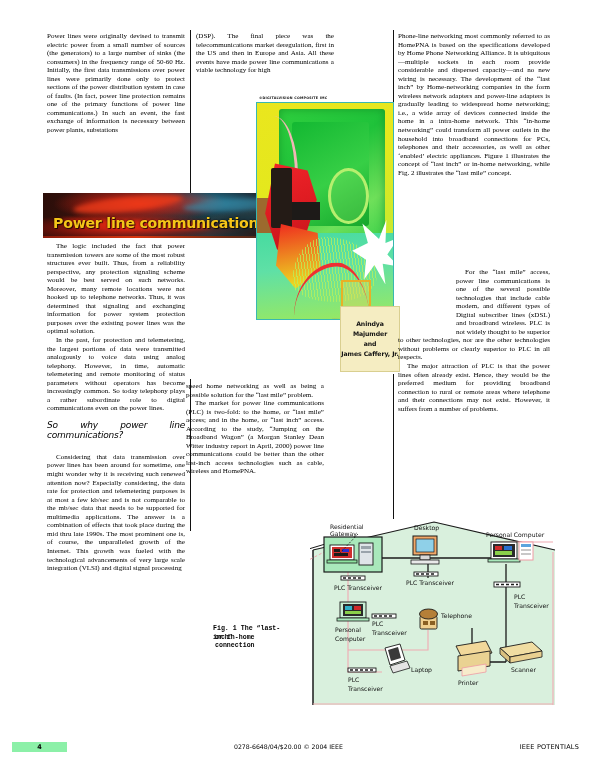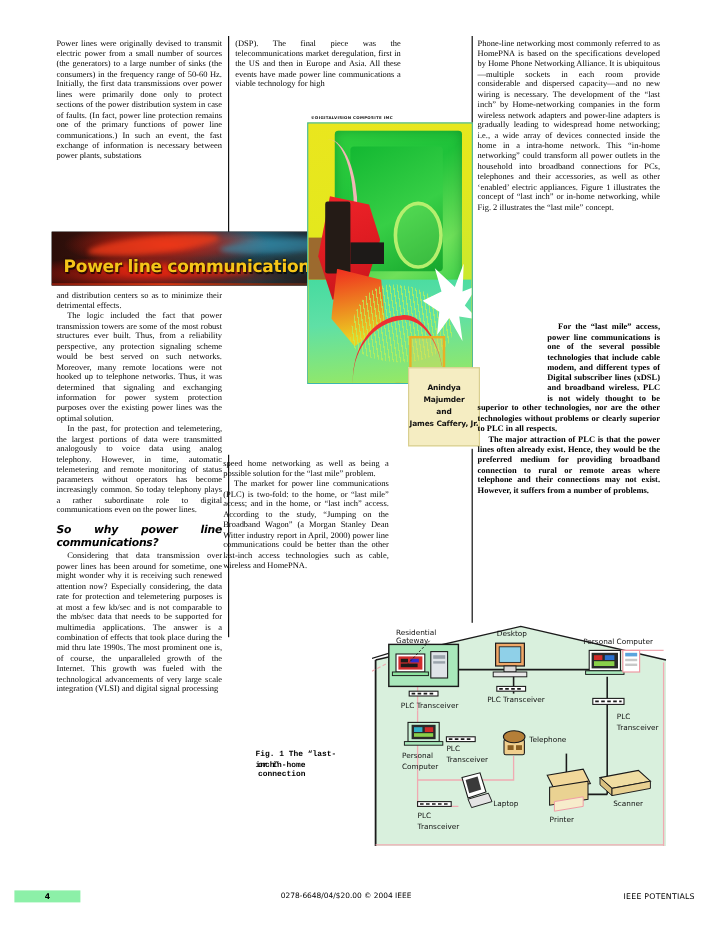--- a/index.html
+++ b/index.html
@@ -35,37 +35,37 @@
   }
   .col p { margin: 0; }
   .col p.ind { text-indent: 9px; }
 
   #col1 { left: 47px;  top: 32px;  width: 138px; }
   #col2 { left: 196px; top: 32px;  width: 138px; }
   #col3 { left: 398px; top: 32px;  width: 152px; }
 
   #col1b { left: 47px;  top: 242px; width: 138px; }
   #col2b { left: 186px; top: 382px; width: 138px; }
-  #col3b { left: 398px; top: 268px; width: 152px; font-weight: bold; }
+  #col3b { left: 398px; top: 268px; width: 152px; }
 
   
   .wrapbox-r {
     float: left;
     width: 58px;
     height: 62px;
     shape-outside: margin-box;
   }
 
   .sub-head {
     font-family: "DejaVu Sans", sans-serif;
     font-style: italic;
-    font-weight: bold;
+    font-weight: normal;
     font-size: 9px;
     line-height: 10.5px;
-    margin: 7px 0 1px 0;
+    margin: 7px 0 12px 0;
     letter-spacing: -0.2px;
   }
 
   
   #banner {
     position: absolute;
     left: 43px; top: 193px;
     width: 268px; height: 45px;
     overflow: hidden;
     background: #0e1416;
@@ -313,21 +313,20 @@
     <div class="streak" style="left:18px; top:26px; width:150px; height:10px; background:rgba(235,40,15,.85); transform:rotate(2deg);"></div>
     <div class="streak" style="left:140px; top:6px; width:110px; height:12px; background:rgba(55,140,170,.75); transform:rotate(-3deg);"></div>
     <div class="streak" style="left:175px; top:20px; width:95px; height:16px; background:rgba(20,45,55,.8);"></div>
     <div class="tbar"></div>
     <div id="banner-title">
       <span>Power line communications:</span><span id="banner-sub">an overview</span>
     </div>
   </div>
 
   <div class="col" id="col1b">
-    <p>and distribution centers so as to minimize their detrimental effects.</p>
     <p class="ind">The logic included the fact that power transmission towers are some of the most robust structures ever built. Thus, from a reliability perspective, any protection signaling scheme would be best served on such networks. Moreover, many remote locations were not hooked up to telephone networks. Thus, it was determined that signaling and exchanging information for power system protection purposes over the existing power lines was the optimal solution.</p>
     <p class="ind">In the past, for protection and telemetering, the largest portions of data were transmitted analogously to voice data using analog telephony. However, in time, automatic telemetering and remote monitoring of status parameters without operators has become increasingly common. So today telephony plays a rather subordinate role to digital communications even on the power lines.</p>
     <h2 class="sub-head">So why power line communications?</h2>
     <p class="ind">Considering that data transmission over power lines has been around for sometime, one might wonder why it is receiving such renewed attention now? Especially considering, the data rate for protection and telemetering purposes is at most a few kb/sec and is not comparable to the mb/sec data that needs to be supported for multimedia applications. The answer is a combination of effects that took place during the mid thru late 1990s. The most prominent one is, of course, the unparalleled growth of the Internet. This growth was fueled with the technological advancements of very large scale integration (VLSI) and digital signal processing</p>
   </div>
 
   <div class="col" id="col2">
     <p>(DSP). The final piece was the telecommunications market deregulation, first in the US and then in Europe and Asia. All these events have made power line communications a viable technology for high</p>
   </div>
 

